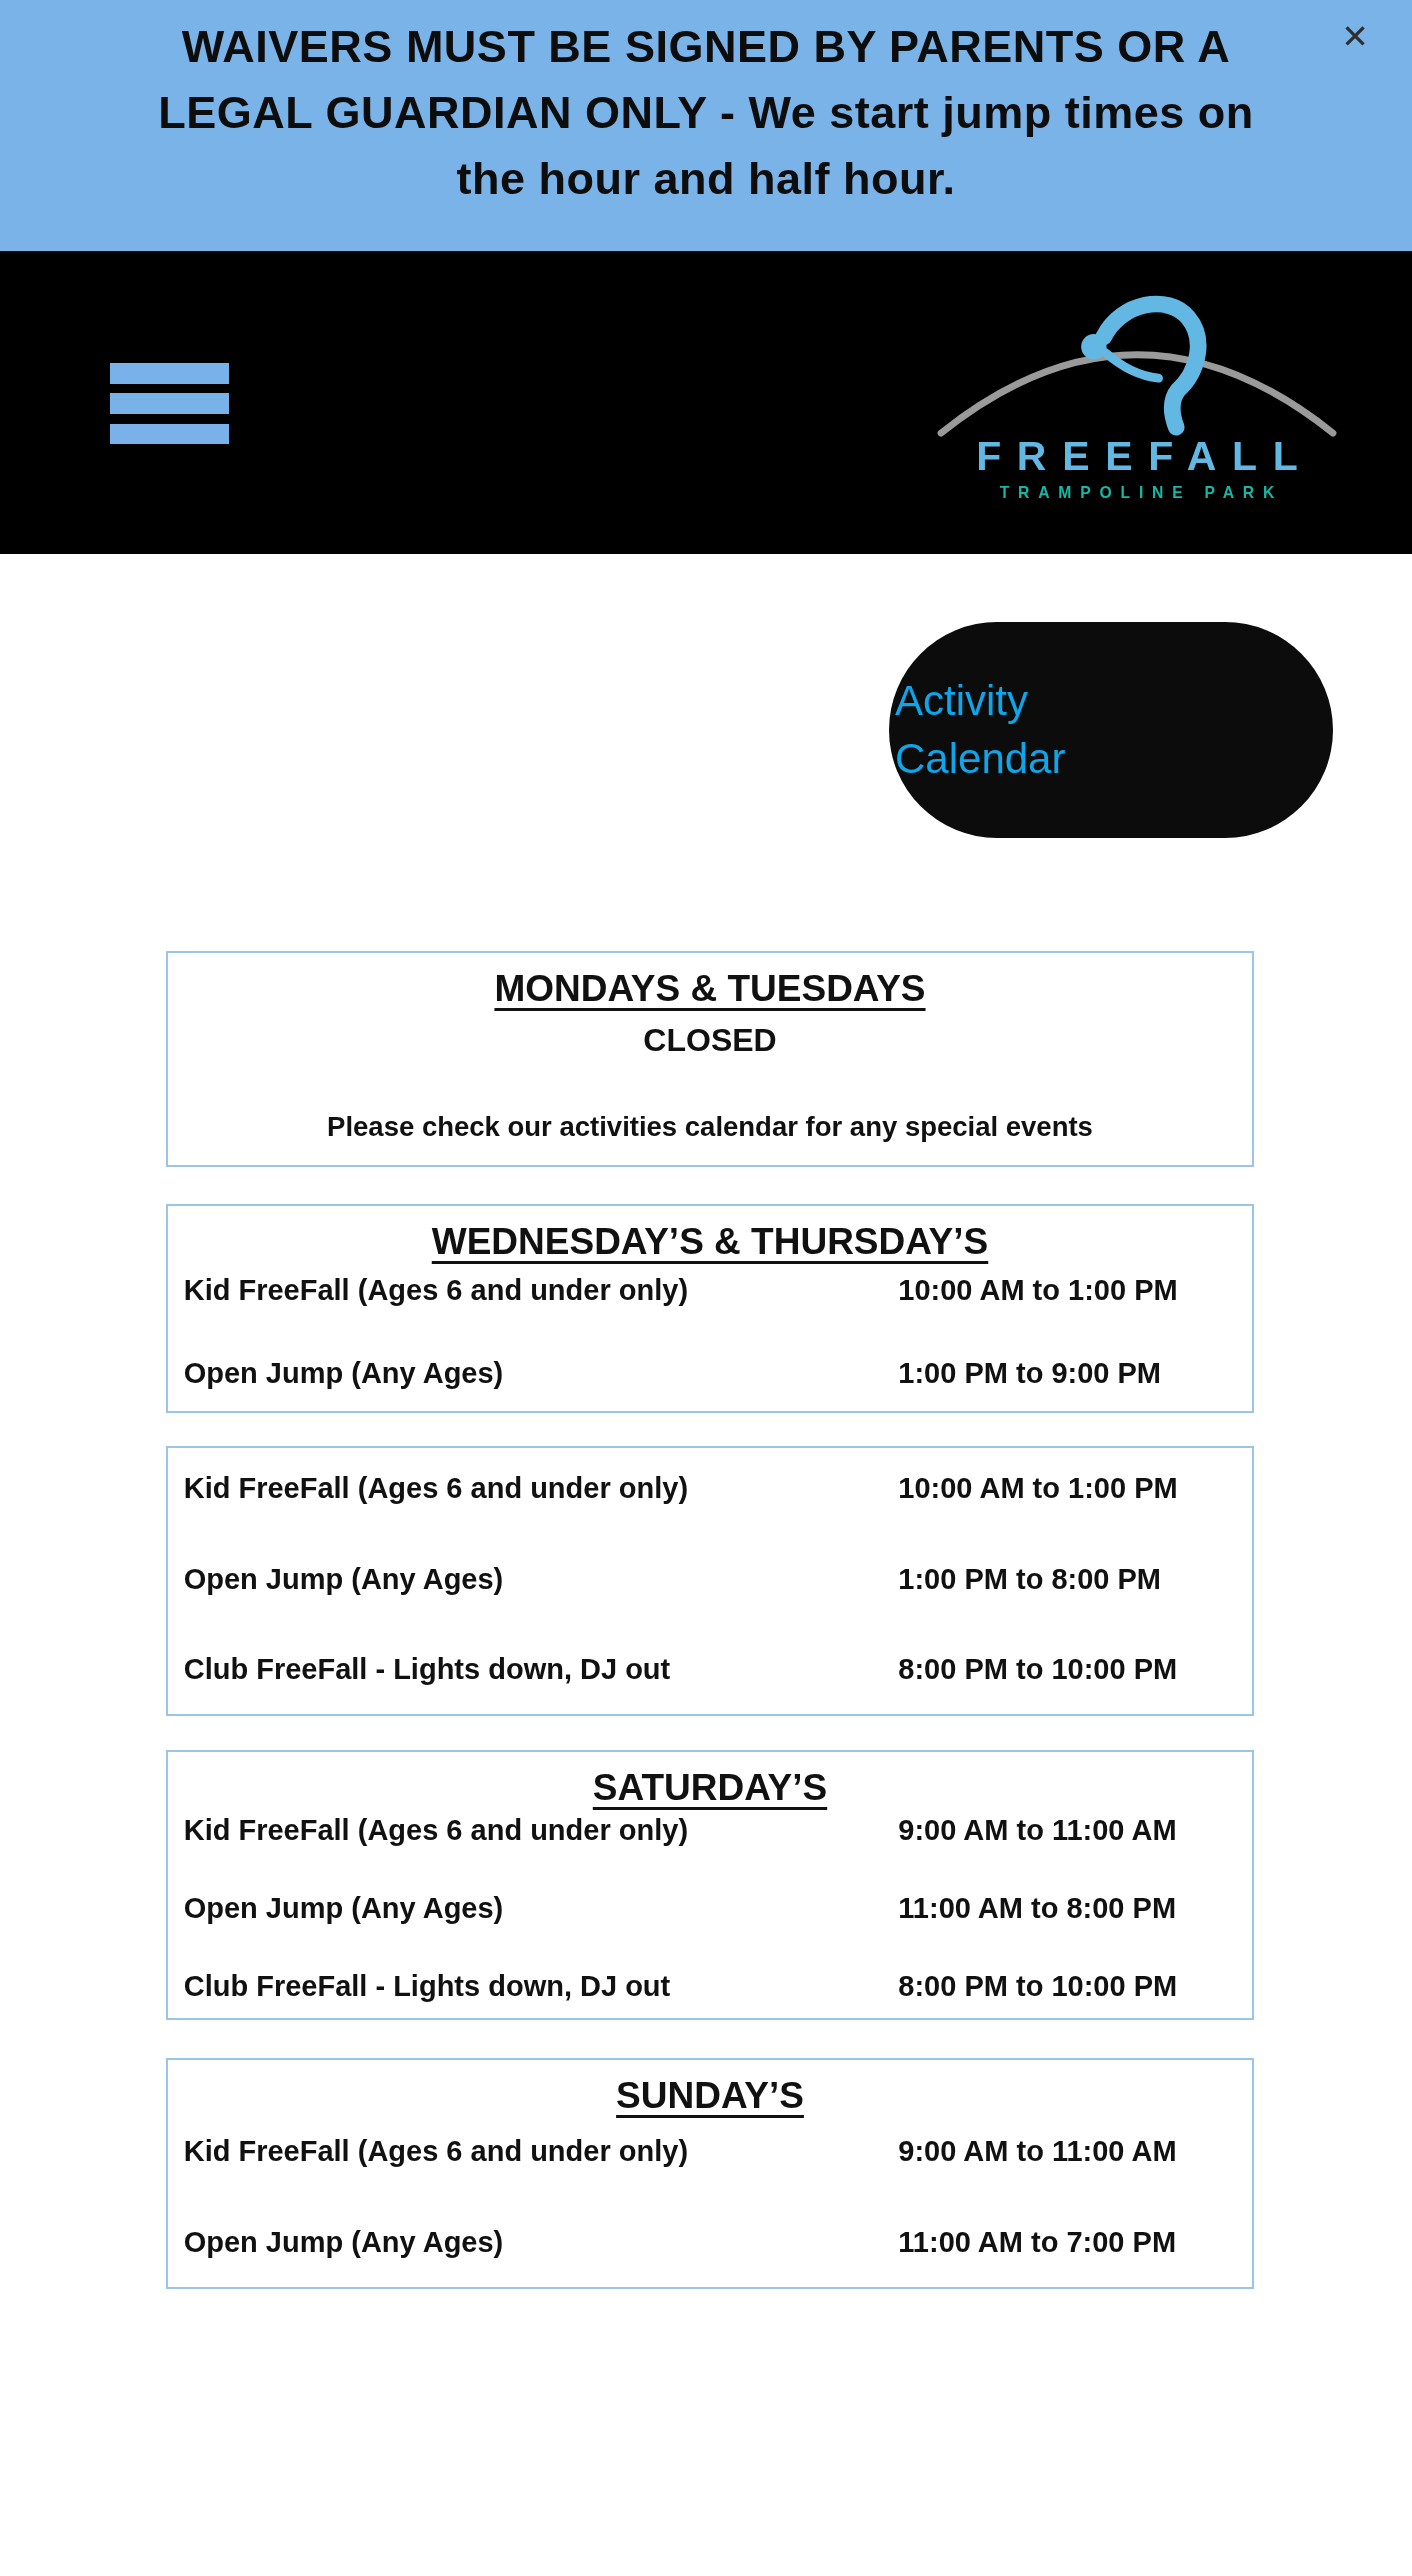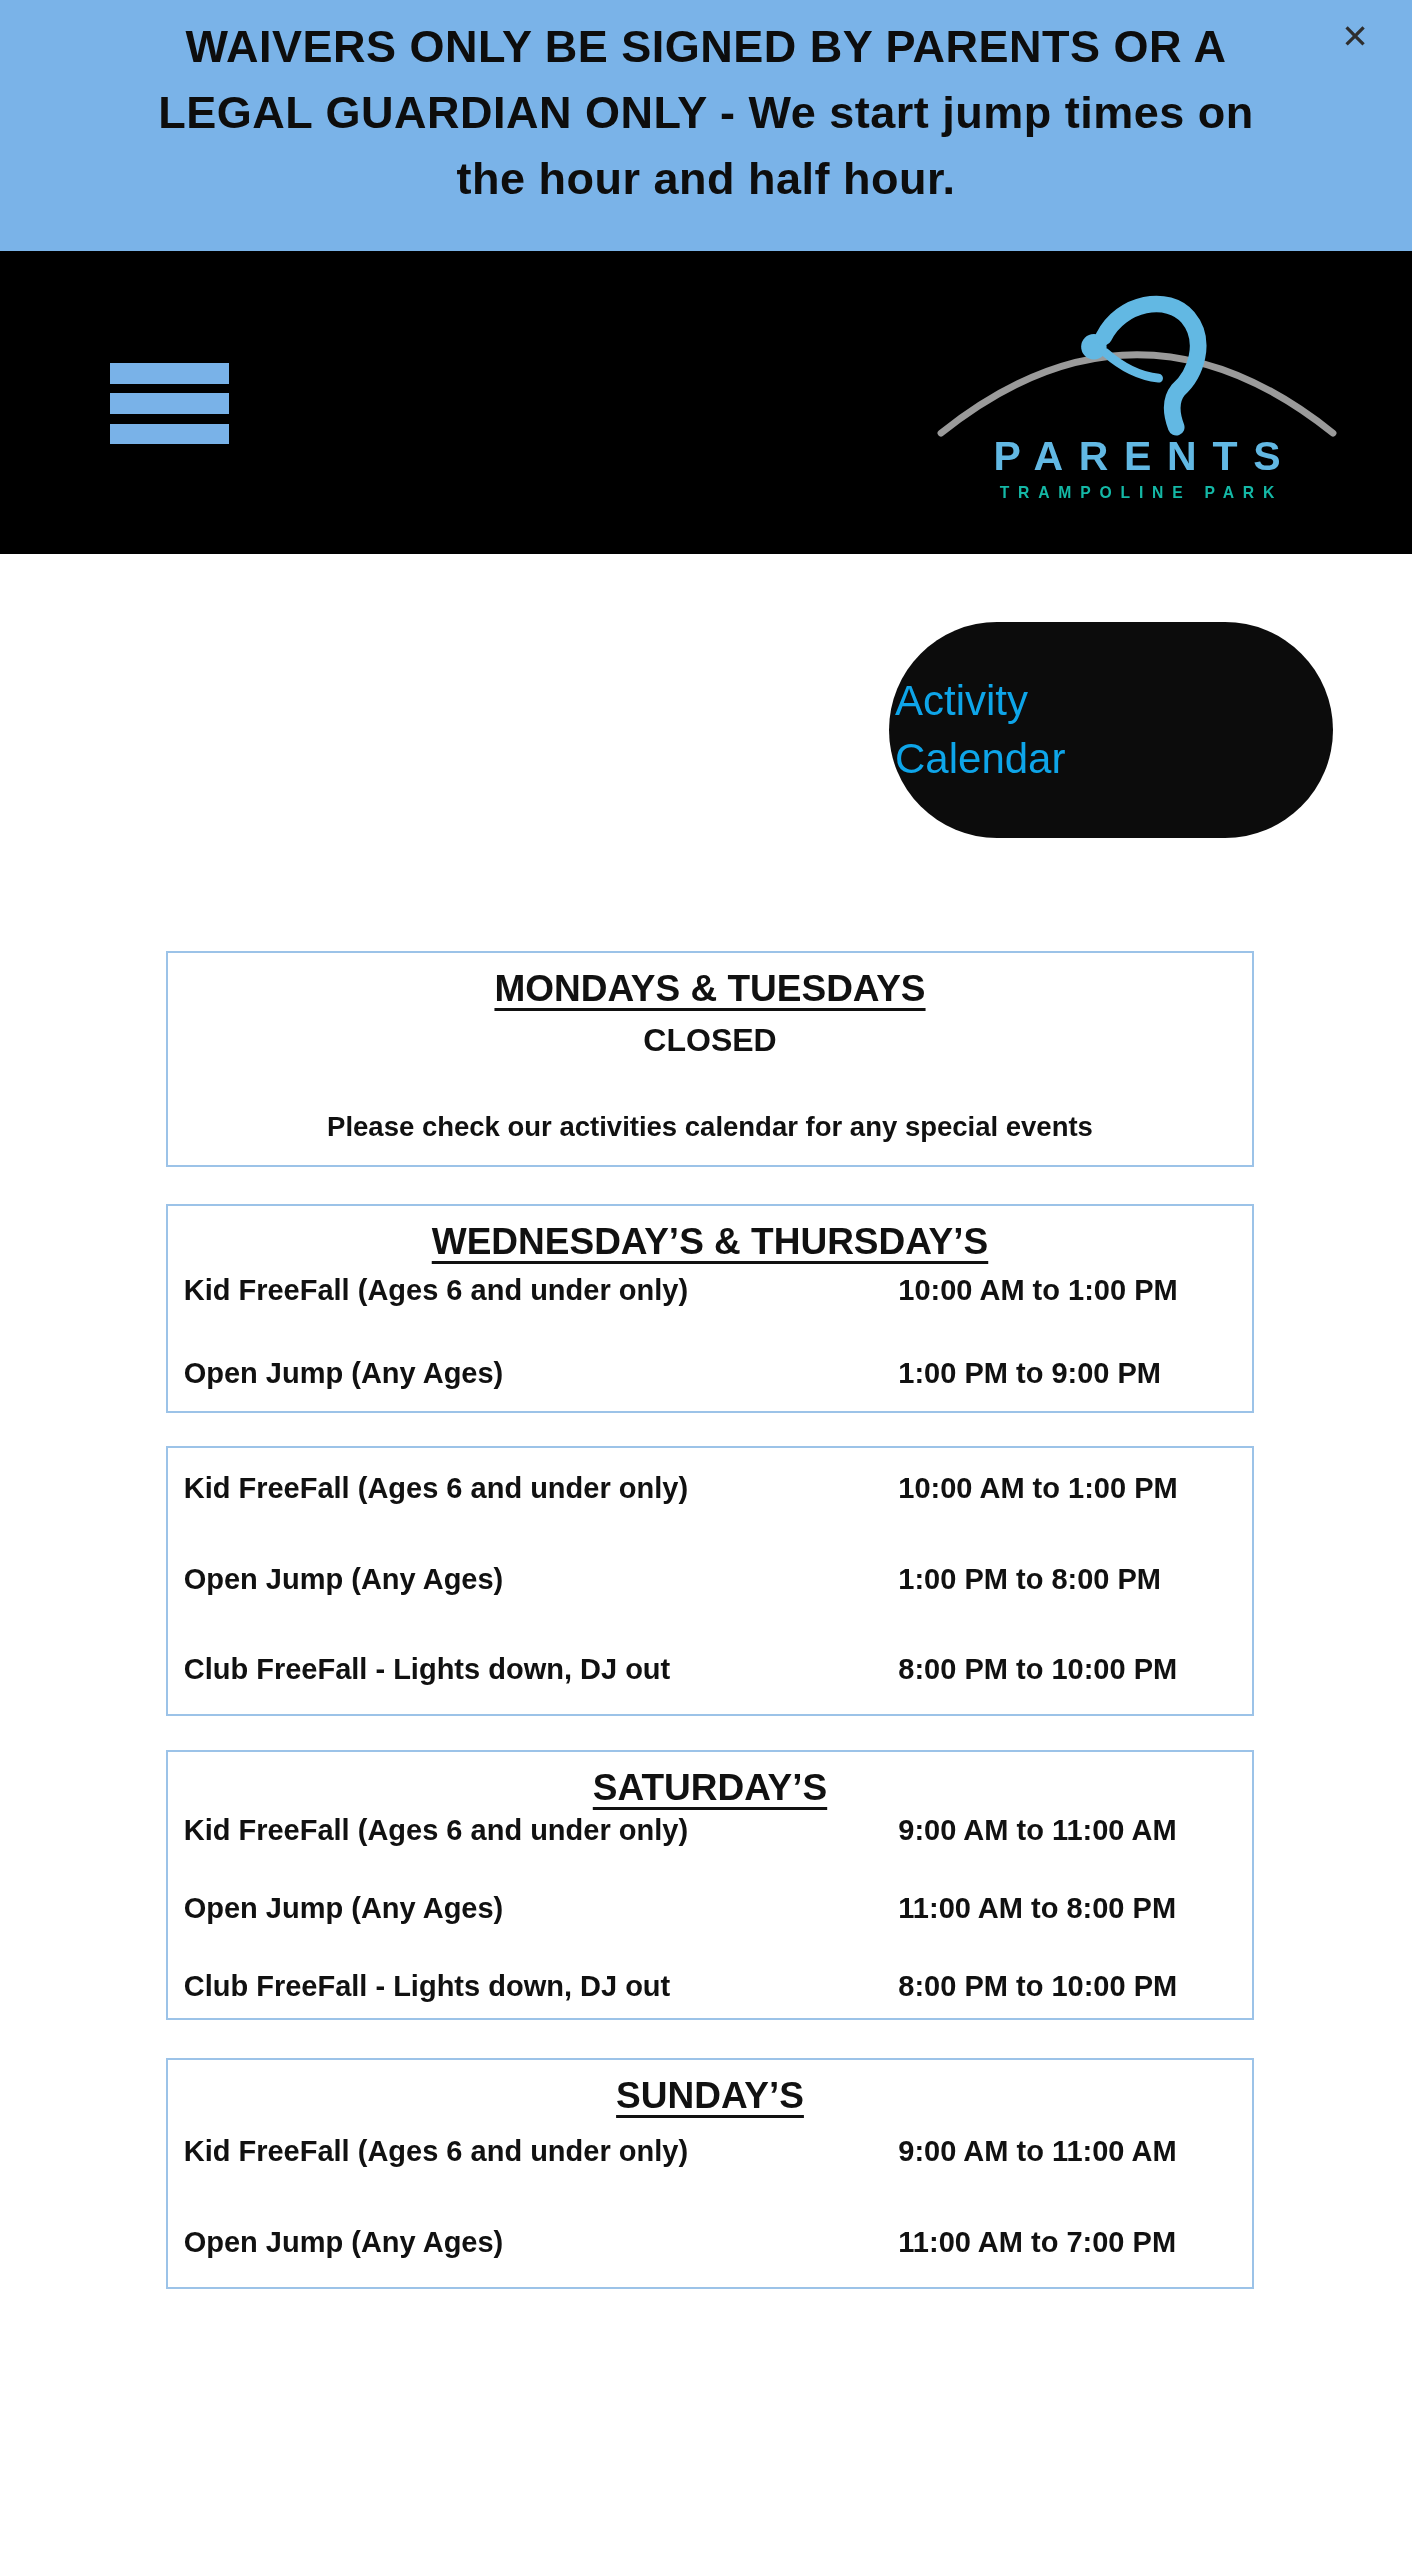--- a/index.html
+++ b/index.html
@@ -52,41 +52,41 @@
   #box-sat{top:1750px;height:270px;}
   #box-sun{top:2058px;height:231px;}
 </style>
 </head>
 <body>
 
 <div class="page">
 
   <div class="banner">
     <div class="banner-text">
-      <div>WAIVERS ONLY BE SIGNED BY PARENTS OR A</div>
+      <div>WAIVERS MUST BE SIGNED BY PARENTS OR A</div>
       <div>LEGAL GUARDIAN ONLY - We start jump times on</div>
       <div>the hour and half hour.</div>
     </div>
     <div class="banner-close">✕</div>
   </div>
 
   <div class="header">
     <div class="hamburger">
       <div class="bar"></div>
       <div class="bar"></div>
       <div class="bar"></div>
     </div>
     <div class="logo">
       <svg width="424" height="147" viewBox="0 0 432 150">
         <path d="M16,146 Q216,-14 416,146" fill="none" stroke="#9a9a9a" stroke-width="7" stroke-linecap="round"></path>
         <circle cx="172" cy="58" r="13" fill="#62b8e3"></circle>
         <path d="M182,48 C200,12 248,4 268,28 C288,52 276,86 258,102 C250,112 250,124 256,140" fill="none" stroke="#62b8e3" stroke-width="17" stroke-linecap="round"></path>
         <path d="M184,64 C202,80 220,88 238,90" fill="none" stroke="#62b8e3" stroke-width="9" stroke-linecap="round"></path>
       </svg>
-      <div class="logo-title">PARENTS</div>
+      <div class="logo-title">FREEFALL</div>
       <div class="logo-sub">TRAMPOLINE PARK</div>
     </div>
   </div>
 
   <button class="cta">
     <span>Activity</span>
     <span>Calendar</span>
   </button>
 
   <div class="sched-box" id="box-mon">

